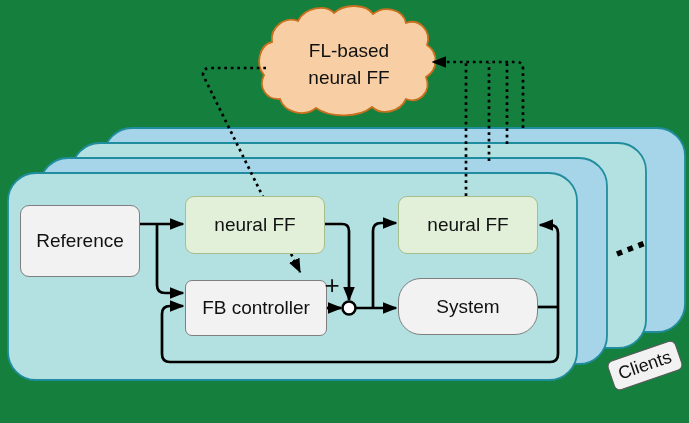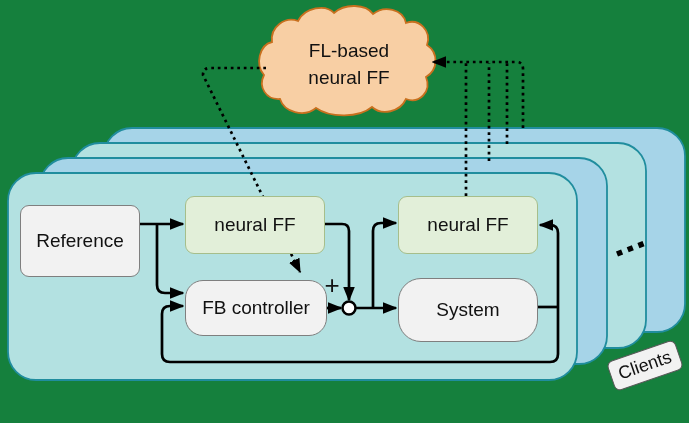--- a/index.html
+++ b/index.html
@@ -75,29 +75,29 @@
   </div>
 
   <div class="block gray-block" style="left:20px;top:197px;width:120px;height:72px;margin-top:8px;">
     <span>Reference</span>
   </div>
 
   <div class="block green-block" style="left:185px;top:196px;width:140px;height:58px;">
     <span>neural FF</span>
   </div>
 
-  <div class="block gray-block" style="left:185px;top:280px;width:142px;height:56px;border-radius:18px;">
+  <div class="block gray-block" style="left:185px;top:280px;width:142px;height:56px;border-radius:7px;">
     <span>FB controller</span>
   </div>
 
   <div class="block green-block" style="left:398px;top:196px;width:140px;height:58px;">
     <span>neural FF</span>
   </div>
 
-  <div class="block gray-block" style="left:398px;top:278px;width:140px;height:64px;border-radius:23px;align-items:center;">
+  <div class="block gray-block" style="left:398px;top:278px;width:140px;height:57px;border-radius:23px;align-items:center;">
     <span>System</span>
   </div>
 
   <div class="plus-sign">+</div>
 
   <div class="clients-tag">
     <span>Clients</span>
   </div>
 
 </div>

